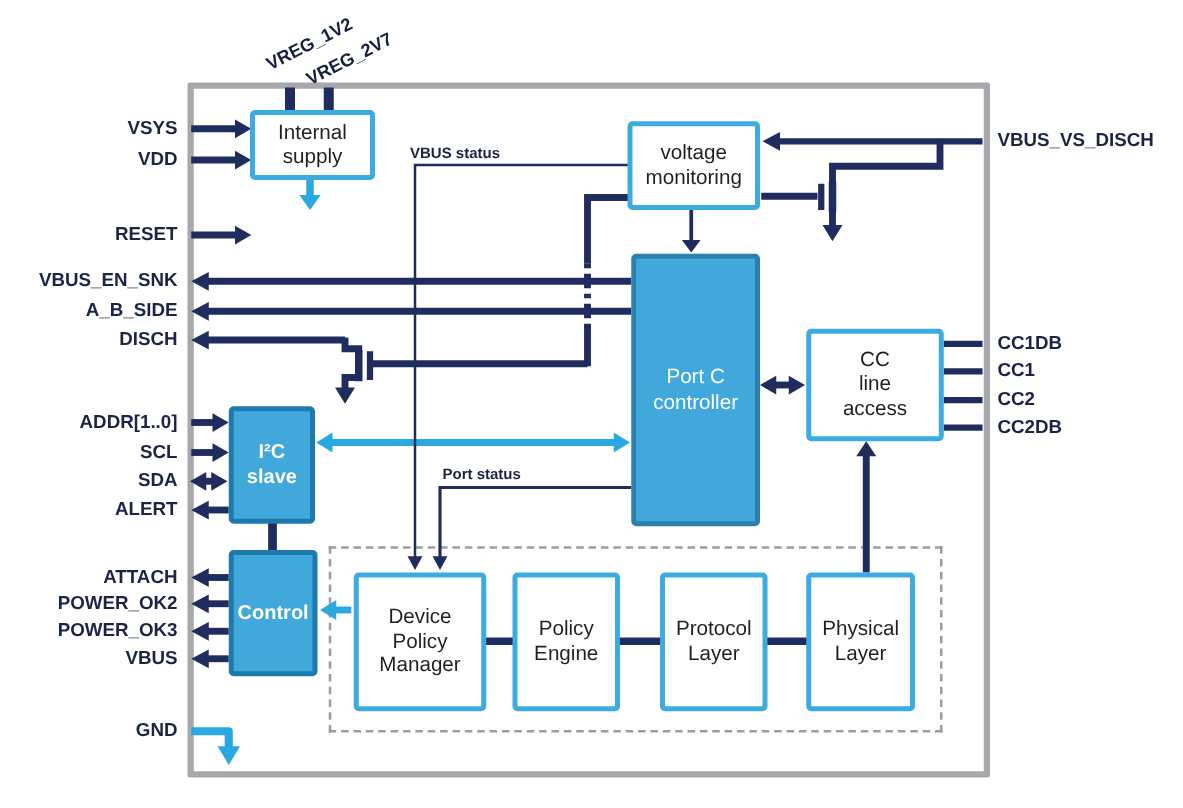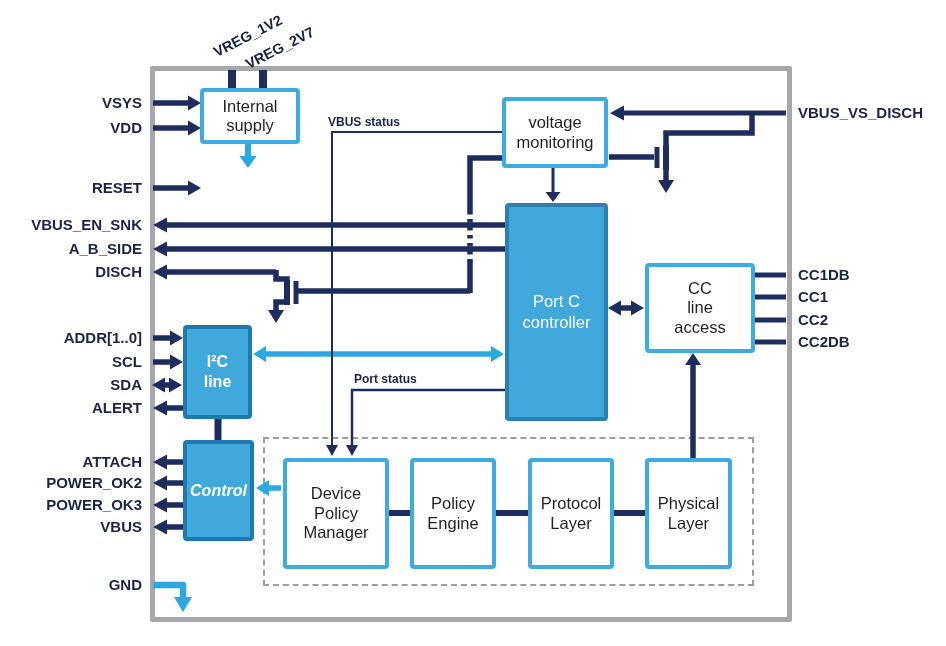--- a/index.html
+++ b/index.html
@@ -202,23 +202,23 @@
 monitoring</div>
 
   <div class="abs block portc" style="left:505px;top:203px;width:103px;height:218px;">Port C
 controller</div>
 
   <div class="abs block light" style="left:645px;top:263px;width:110px;height:90px;">CC
 line
 access</div>
 
   <div class="abs block solid" style="left:183px;top:325px;width:69px;height:94px;">I²C
-line</div>
-
-  <div class="abs block solid" style="left:183px;top:440px;width:71px;height:101px;font-style:italic;">Control</div>
+slave</div>
+
+  <div class="abs block solid" style="left:183px;top:440px;width:71px;height:101px;">Control</div>
 
   <div class="abs block light" style="left:283px;top:458px;width:106px;height:111px;">Device
 Policy
 Manager</div>
 
   <div class="abs block light" style="left:410px;top:458px;width:86px;height:111px;">Policy
 Engine</div>
 
   <div class="abs block light" style="left:528px;top:458px;width:86px;height:111px;">Protocol
 Layer</div>

